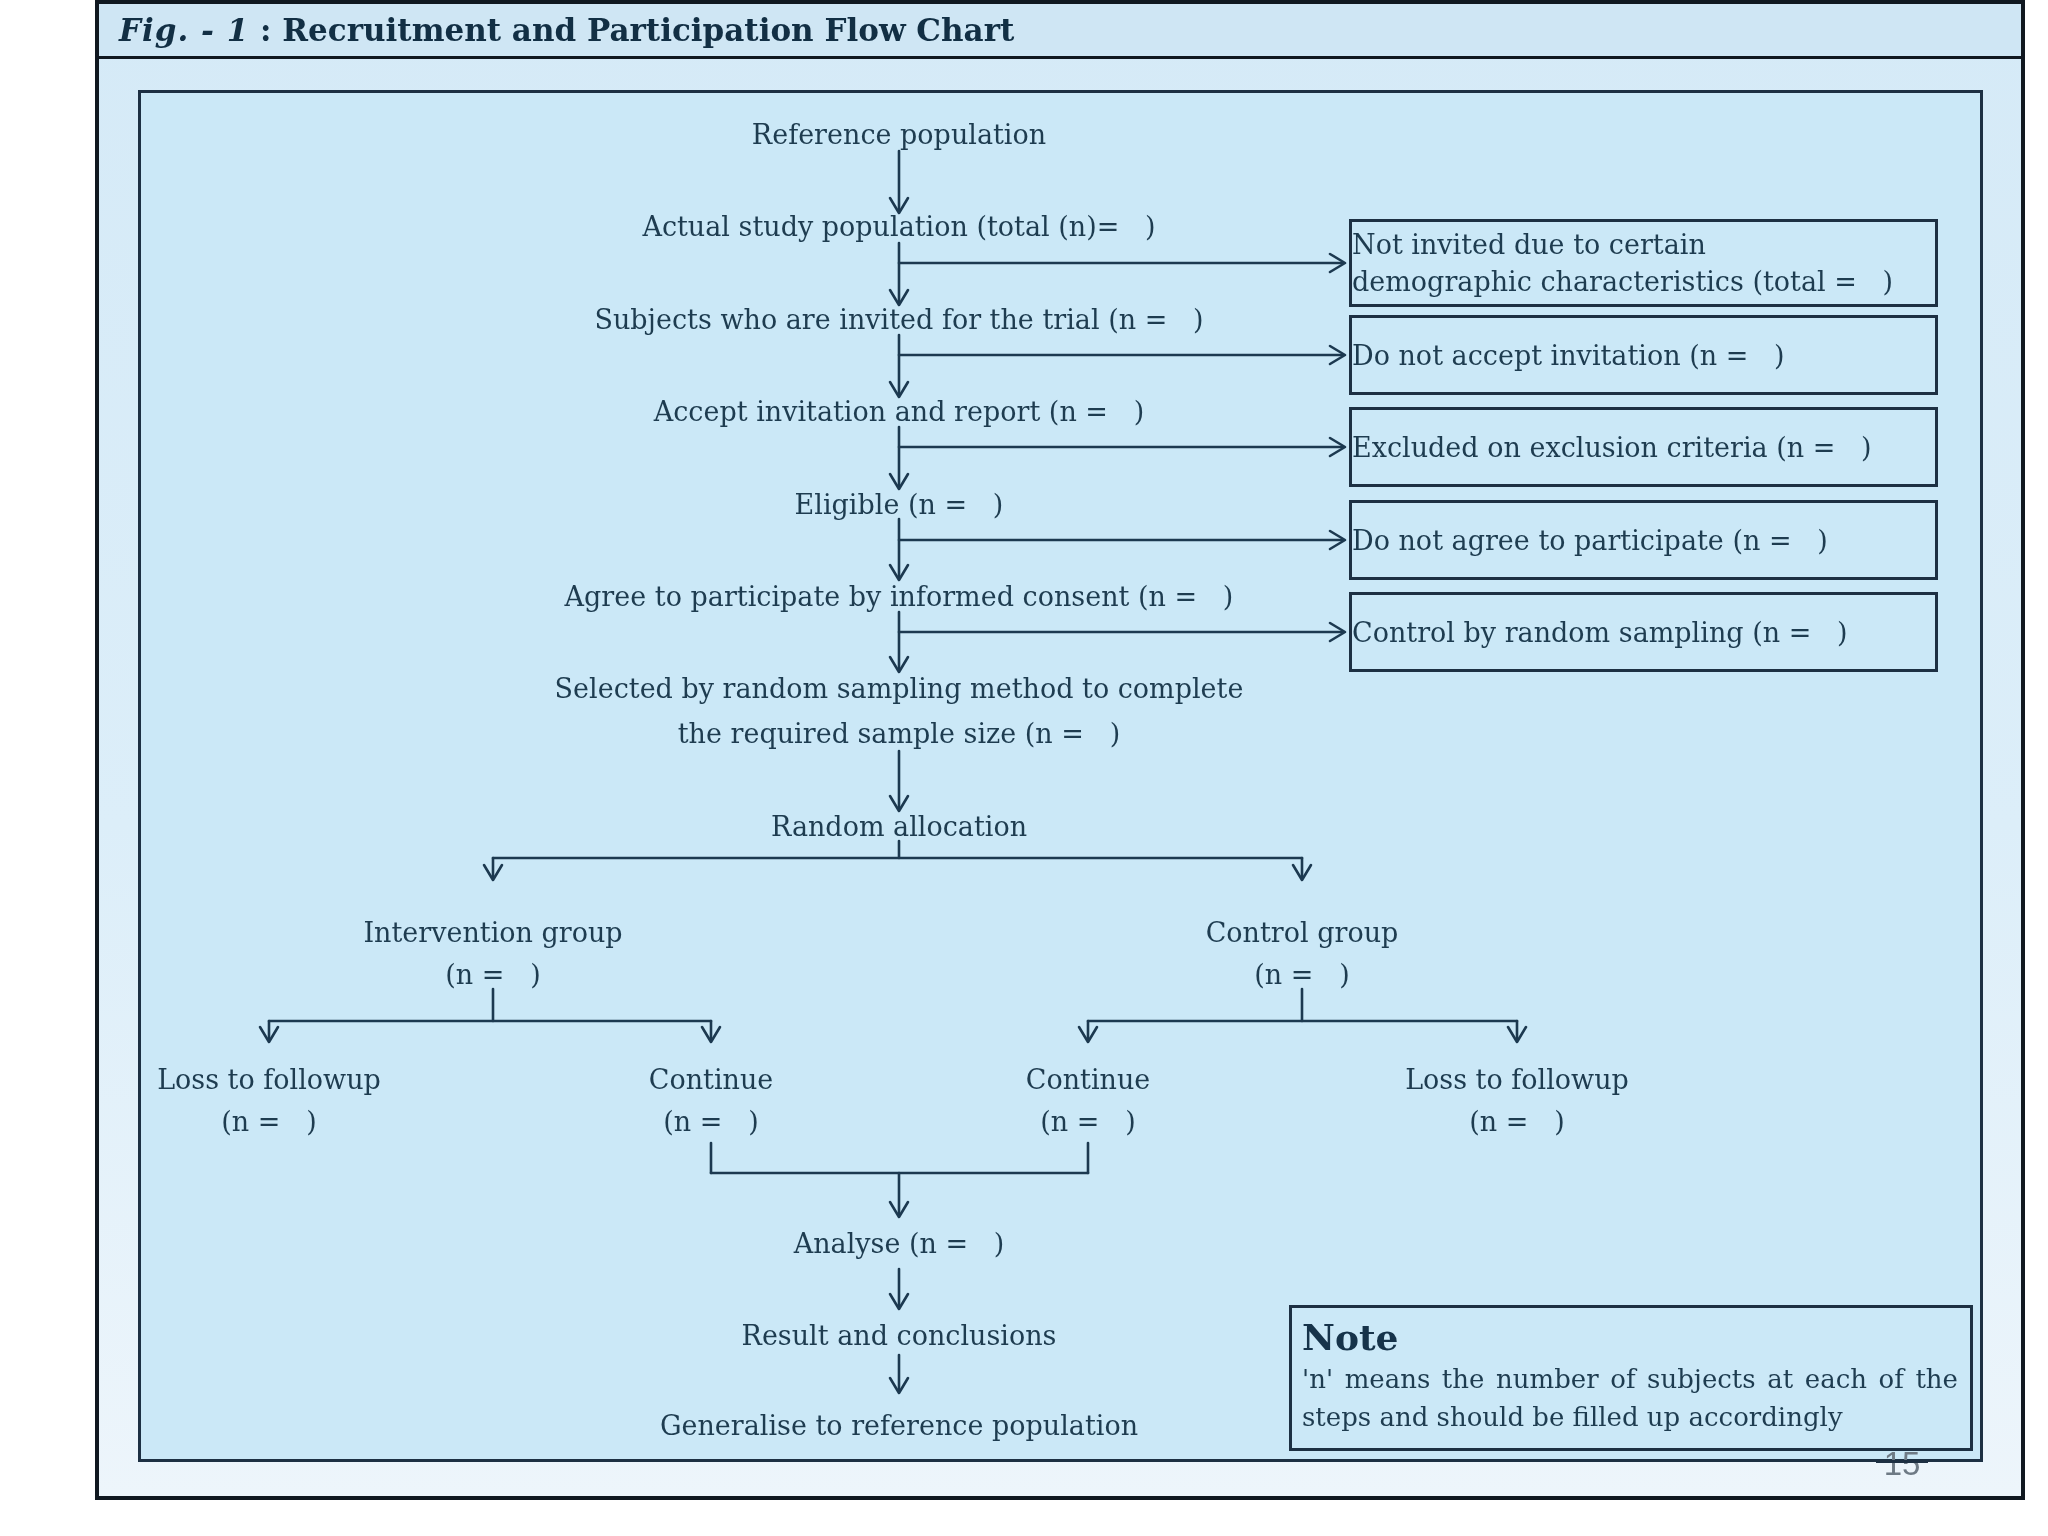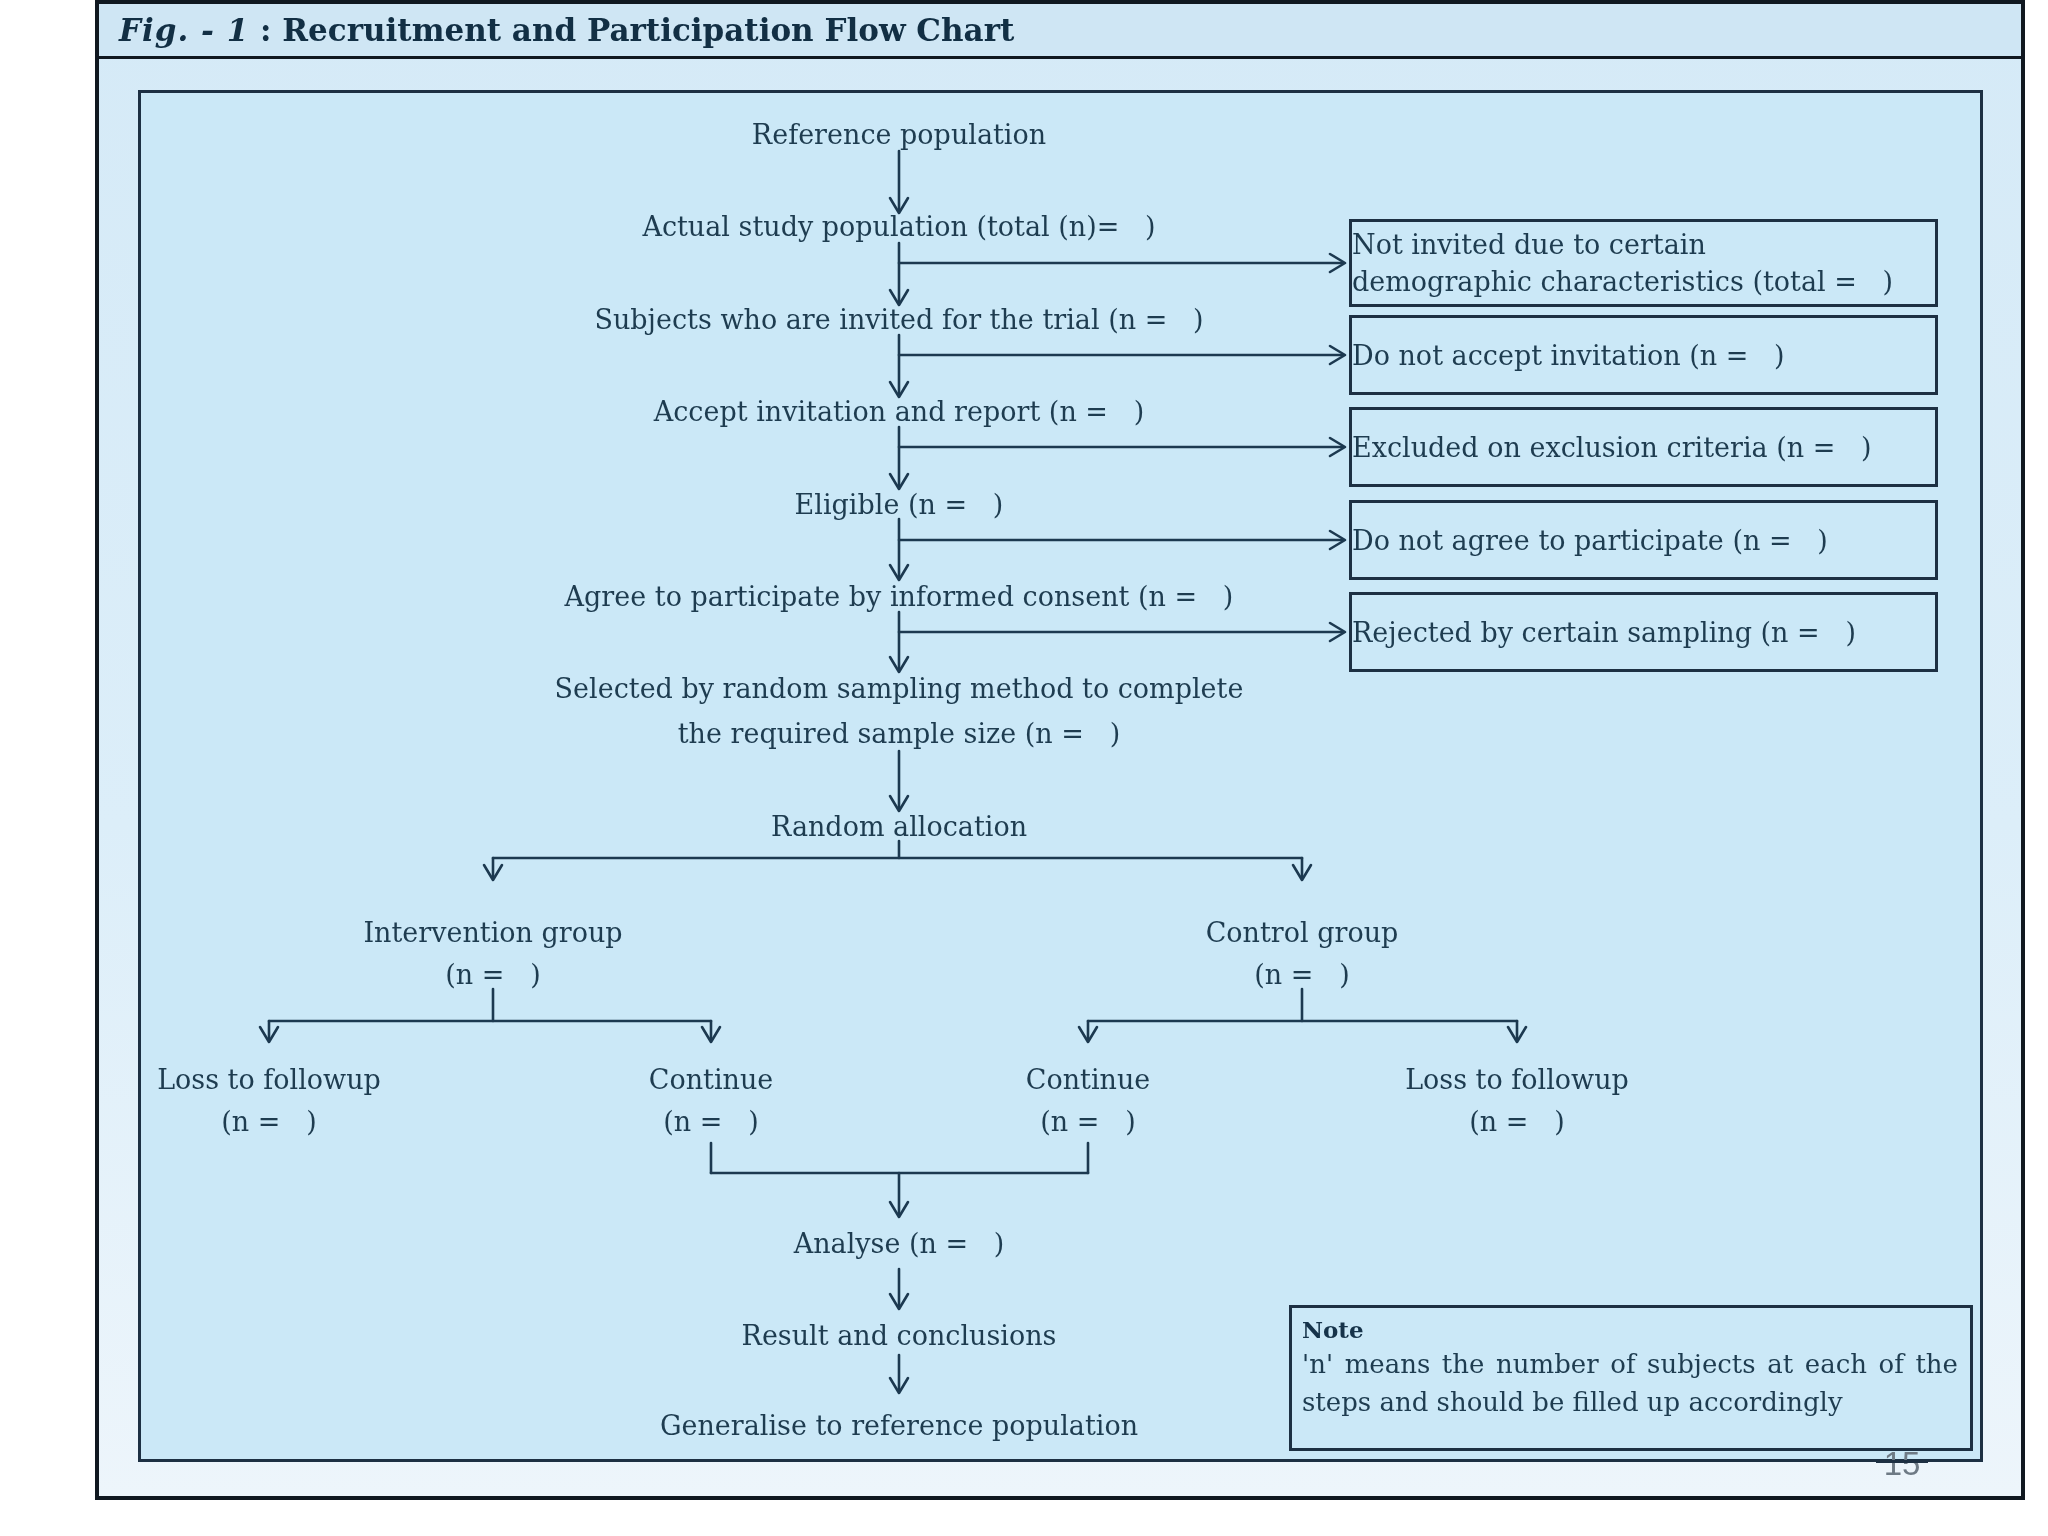--- a/index.html
+++ b/index.html
@@ -14,21 +14,21 @@
   .inner-box{position:absolute;left:39px;top:86px;width:1845px;height:1372px;box-sizing:border-box;
         border:3px solid #1d3043;background:#cbe8f7;}
   .connectors{position:absolute;left:0;top:0;}
   .node{position:absolute;transform:translate(-50%,-50%);white-space:pre;text-align:center;
         font-size:27px;line-height:45px;color:#1e3c50;}
   .sbox{position:absolute;left:1208px;width:589px;box-sizing:border-box;border:3px solid #1d3043;
         display:flex;align-items:center;padding-left:0;font-size:27px;line-height:37px;
         white-space:pre-wrap;color:#1e3c50;}
   .note-box{position:absolute;left:1148px;top:1212px;width:684px;height:146px;box-sizing:border-box;
         border:3px solid #1d3043;padding:8px 12px 8px 10px;}
-  .note-title{font-size:23px;font-weight:bold;color:#16334a;}
+  .note-title{font-size:36px;font-weight:bold;color:#16334a;}
   .note-body{font-size:26px;line-height:38px;text-align:justify;text-align-last:left;margin-top:2px;color:#1e3c50;}
   .page-number{position:absolute;left:1902px;top:1464px;transform:translate(-50%,-50%);
         font-family:"Liberation Sans",sans-serif;font-size:33px;color:#6e7a85;}
   .strike-line{position:absolute;left:1876px;top:1460px;width:52px;height:3px;background:#1d3043;}
 </style>
 </head>
 <body>
 
 <div class="page">
   <div class="outer-box">
@@ -130,21 +130,21 @@
 
       <div class="node" style="left:758px;top:1150px;">Analyse (n =   )</div>
       <div class="node" style="left:758px;top:1242px;">Result and conclusions</div>
       <div class="node" style="left:758px;top:1332px;">Generalise to reference population</div>
 
       <div class="sbox" style="top:126px;height:88px;">Not invited due to certain
 demographic characteristics (total =   )</div>
       <div class="sbox" style="top:222px;height:80px;">Do not accept invitation (n =   )</div>
       <div class="sbox" style="top:314px;height:80px;">Excluded on exclusion criteria (n =   )</div>
       <div class="sbox" style="top:407px;height:80px;">Do not agree to participate (n =   )</div>
-      <div class="sbox" style="top:499px;height:80px;">Rejected by certain sampling (n =   )</div>
+      <div class="sbox" style="top:499px;height:80px;">Control by random sampling (n =   )</div>
 
       <div class="note-box">
         <div class="note-title">Note</div>
         <div class="note-body">'n' means the number of subjects at each of the steps and should be filled up accordingly</div>
       </div>
 
     </div>
   </div>
 
   <div class="page-number">15</div>

